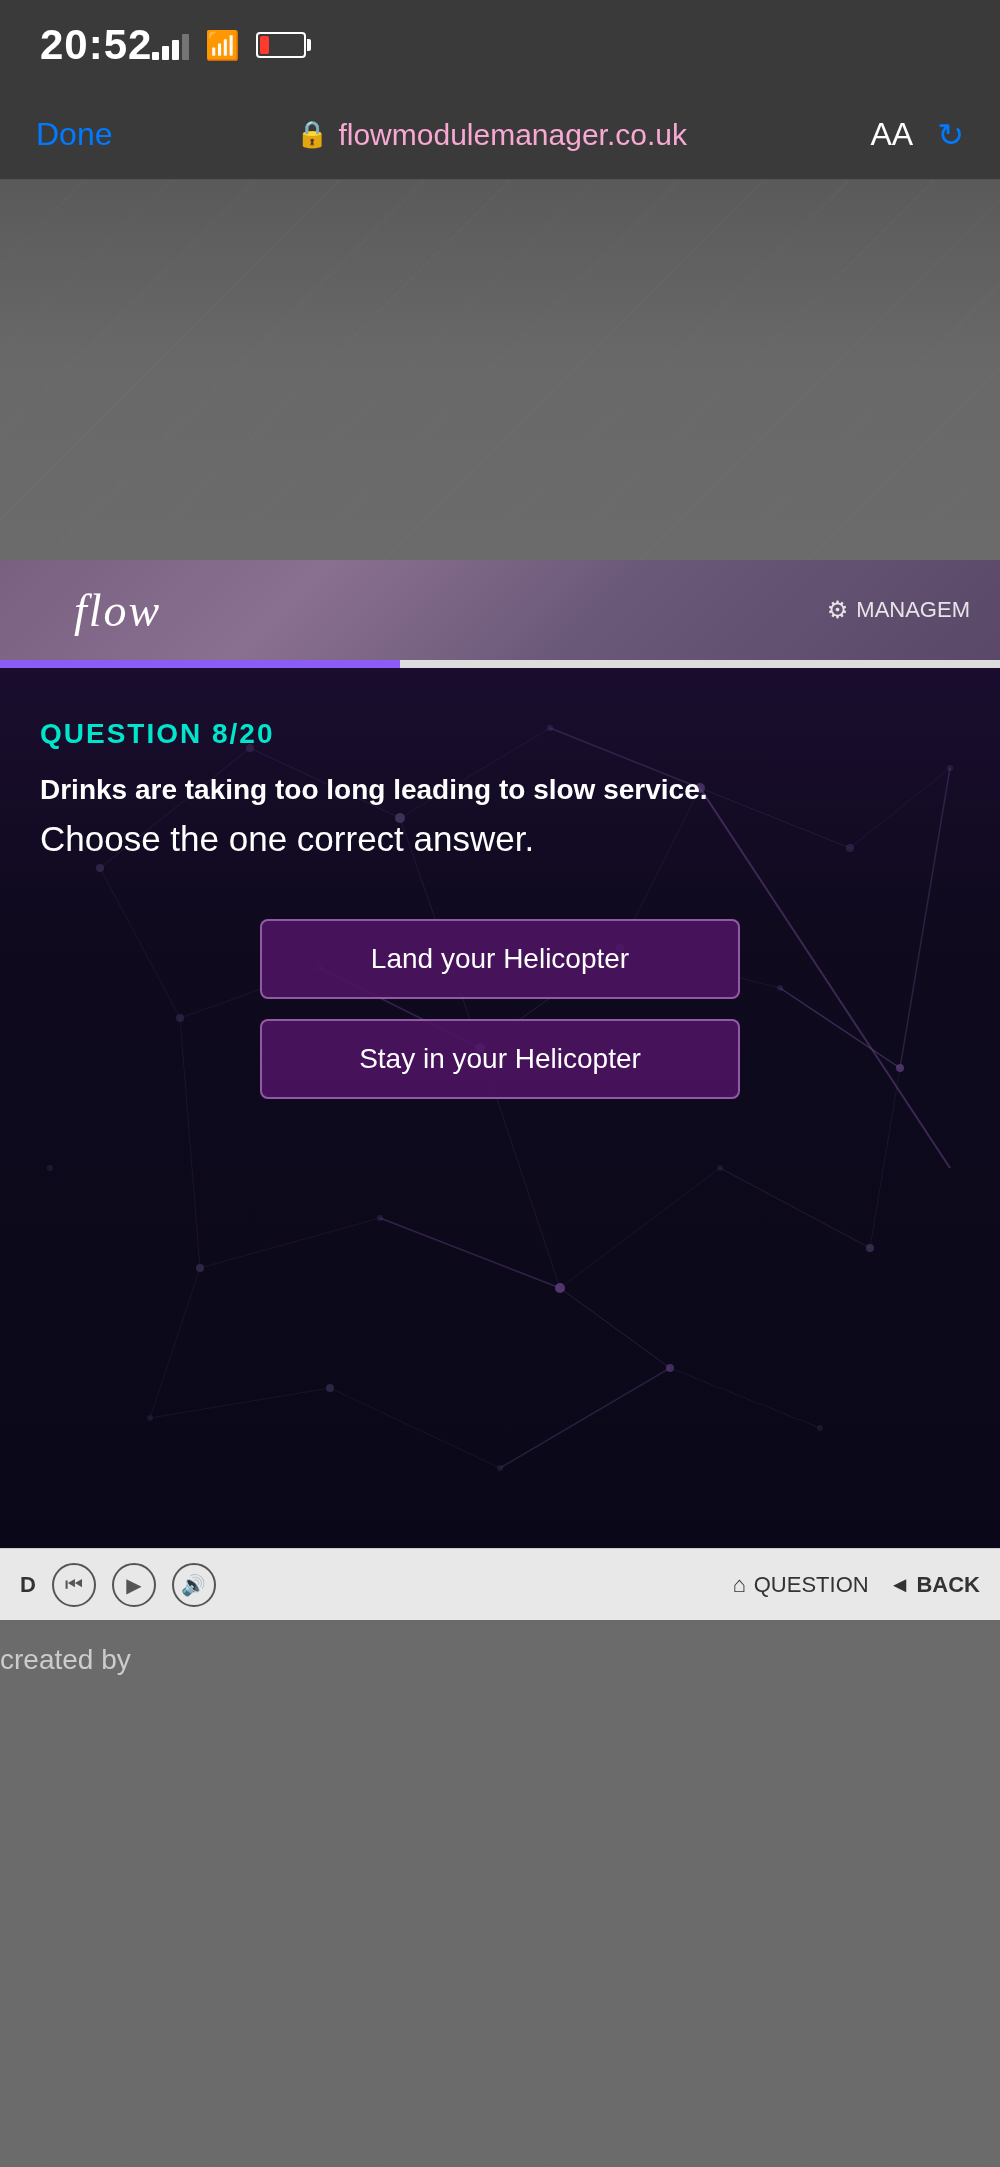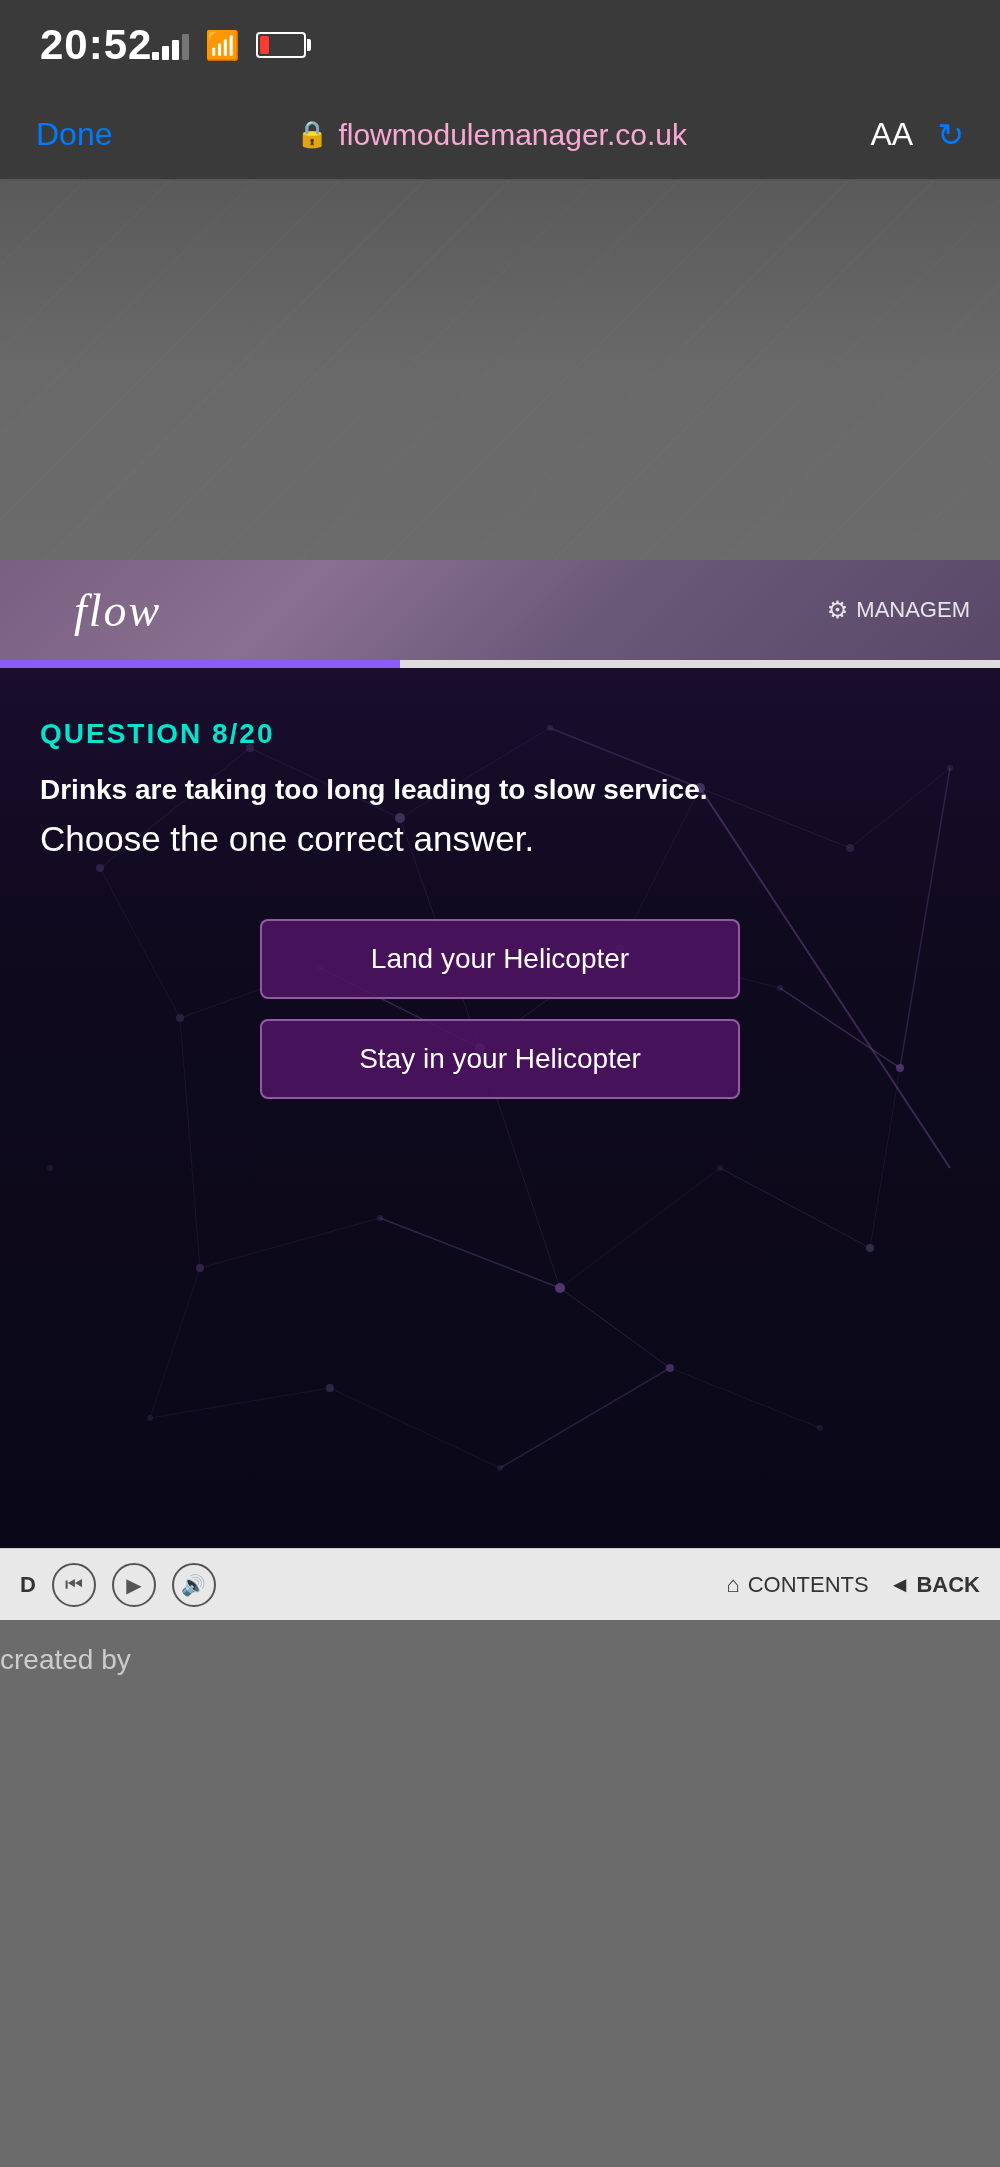--- a/index.html
+++ b/index.html
@@ -483,21 +483,21 @@
     <button class="nav-btn-circle">
       <span>▶</span>
     </button>
     <button class="nav-btn-circle">
       <span>🔊</span>
     </button>
   </div>
   <div class="bottom-nav-right">
     <div class="contents-btn">
       <span>⌂</span>
-      <span>CONTENTS</span>
+      <span>QUESTION</span>
     </div>
     <div class="back-btn">
       <span>◄</span>
       <span>BACK</span>
     </div>
   </div>
 </div>
 
 <div class="created-by-area">
   <span class="created-by-text">created by</span>

